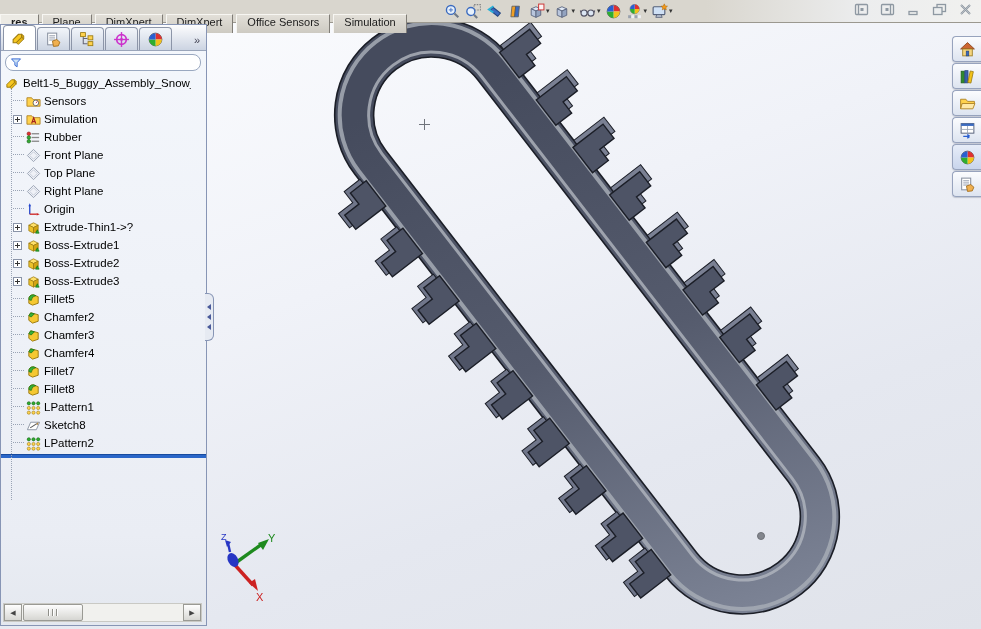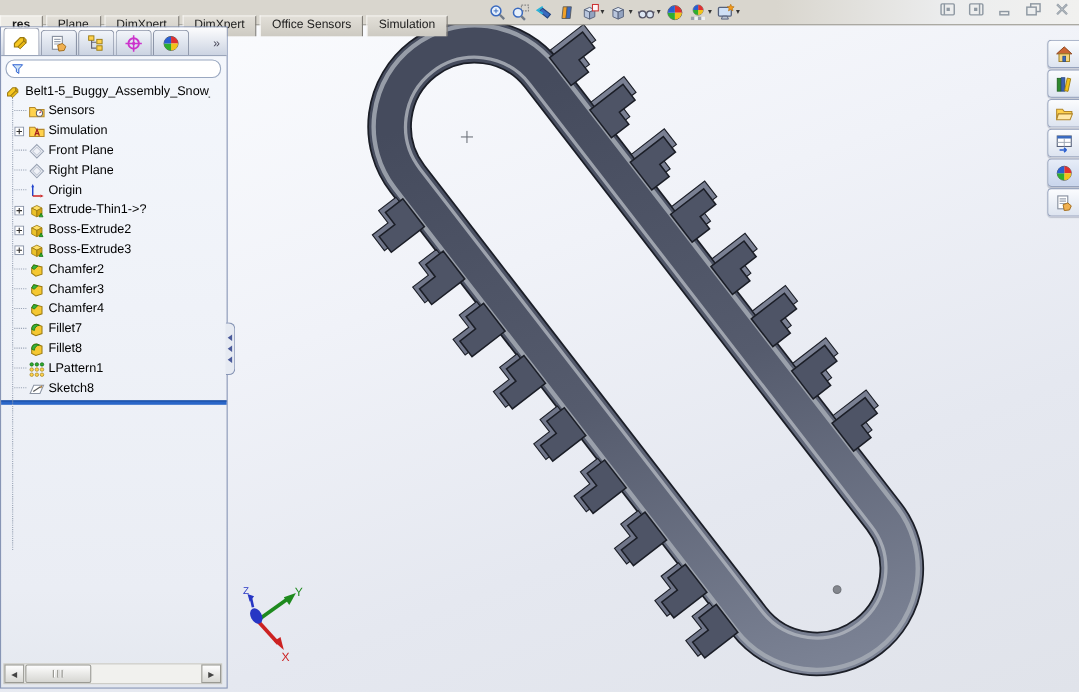--- a/index.html
+++ b/index.html
@@ -579,29 +579,43 @@
           <rect x="0.5" y="0.5" width="8" height="8" fill="#fff" stroke="#8a94a8"></rect>
           <line x1="2" y1="4.5" x2="7" y2="4.5" stroke="#333"></line>
           <line x1="4.5" y1="2" x2="4.5" y2="7" stroke="#333"></line>
         </svg>
         <svg class="ticon">
           <use href="#i-annot"></use>
         </svg>
         <span class="tlabel">Simulation</span>
       </div>
 
+    <div class="trow child">
+        <span class="stub"></span>
+        <svg class="ticon">
+          <use href="#i-material"></use>
+        </svg>
+        <span class="tlabel">Rubber</span>
+      </div>
 
     <div class="trow child">
         <span class="stub"></span>
         <svg class="ticon">
           <use href="#i-plane"></use>
         </svg>
         <span class="tlabel">Front Plane</span>
       </div>
 
+    <div class="trow child">
+        <span class="stub"></span>
+        <svg class="ticon">
+          <use href="#i-plane"></use>
+        </svg>
+        <span class="tlabel">Top Plane</span>
+      </div>
 
     <div class="trow child">
         <span class="stub"></span>
         <svg class="ticon">
           <use href="#i-plane"></use>
         </svg>
         <span class="tlabel">Right Plane</span>
       </div>
 
     <div class="trow child">
@@ -617,46 +631,64 @@
           <rect x="0.5" y="0.5" width="8" height="8" fill="#fff" stroke="#8a94a8"></rect>
           <line x1="2" y1="4.5" x2="7" y2="4.5" stroke="#333"></line>
           <line x1="4.5" y1="2" x2="4.5" y2="7" stroke="#333"></line>
         </svg>
         <svg class="ticon">
           <use href="#i-extrude"></use>
         </svg>
         <span class="tlabel">Extrude-Thin1-&gt;?</span>
       </div>
 
-
     <div class="trow child">
         <svg class="exp" viewBox="0 0 9 9">
           <rect x="0.5" y="0.5" width="8" height="8" fill="#fff" stroke="#8a94a8"></rect>
           <line x1="2" y1="4.5" x2="7" y2="4.5" stroke="#333"></line>
           <line x1="4.5" y1="2" x2="4.5" y2="7" stroke="#333"></line>
         </svg>
         <svg class="ticon">
           <use href="#i-extrude"></use>
         </svg>
-        <span class="tlabel">Boss-Extrude2</span>
+        <span class="tlabel">Boss-Extrude1</span>
       </div>
 
     <div class="trow child">
         <svg class="exp" viewBox="0 0 9 9">
           <rect x="0.5" y="0.5" width="8" height="8" fill="#fff" stroke="#8a94a8"></rect>
           <line x1="2" y1="4.5" x2="7" y2="4.5" stroke="#333"></line>
           <line x1="4.5" y1="2" x2="4.5" y2="7" stroke="#333"></line>
         </svg>
         <svg class="ticon">
           <use href="#i-extrude"></use>
         </svg>
+        <span class="tlabel">Boss-Extrude2</span>
+      </div>
+
+    <div class="trow child">
+        <svg class="exp" viewBox="0 0 9 9">
+          <rect x="0.5" y="0.5" width="8" height="8" fill="#fff" stroke="#8a94a8"></rect>
+          <line x1="2" y1="4.5" x2="7" y2="4.5" stroke="#333"></line>
+          <line x1="4.5" y1="2" x2="4.5" y2="7" stroke="#333"></line>
+        </svg>
+        <svg class="ticon">
+          <use href="#i-extrude"></use>
+        </svg>
         <span class="tlabel">Boss-Extrude3</span>
       </div>
 
 
+    <div class="trow child">
+        <span class="stub"></span>
+        <svg class="ticon">
+          <use href="#i-fillet"></use>
+        </svg>
+        <span class="tlabel">Fillet5</span>
+      </div>
 
 
     <div class="trow child">
         <span class="stub"></span>
         <svg class="ticon">
           <use href="#i-chamfer"></use>
         </svg>
         <span class="tlabel">Chamfer2</span>
       </div>
 
@@ -702,20 +734,27 @@
       </div>
 
     <div class="trow child">
         <span class="stub"></span>
         <svg class="ticon">
           <use href="#i-sketch"></use>
         </svg>
         <span class="tlabel">Sketch8</span>
       </div>
 
+    <div class="trow child">
+        <span class="stub"></span>
+        <svg class="ticon">
+          <use href="#i-lpattern"></use>
+        </svg>
+        <span class="tlabel">LPattern2</span>
+      </div>
 
     <div id="rollback"></div>
   </div>
 
   <div id="fmhscroll">
     <span class="sbarrow">◀</span>
     <span id="sbthumb">
         <i></i>
         <i></i>
         <i></i>

